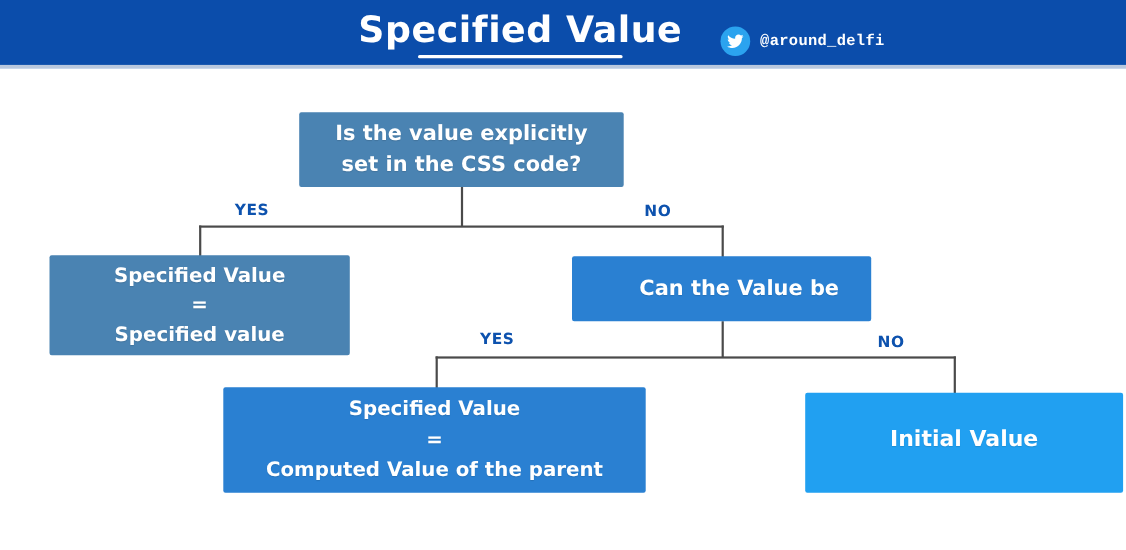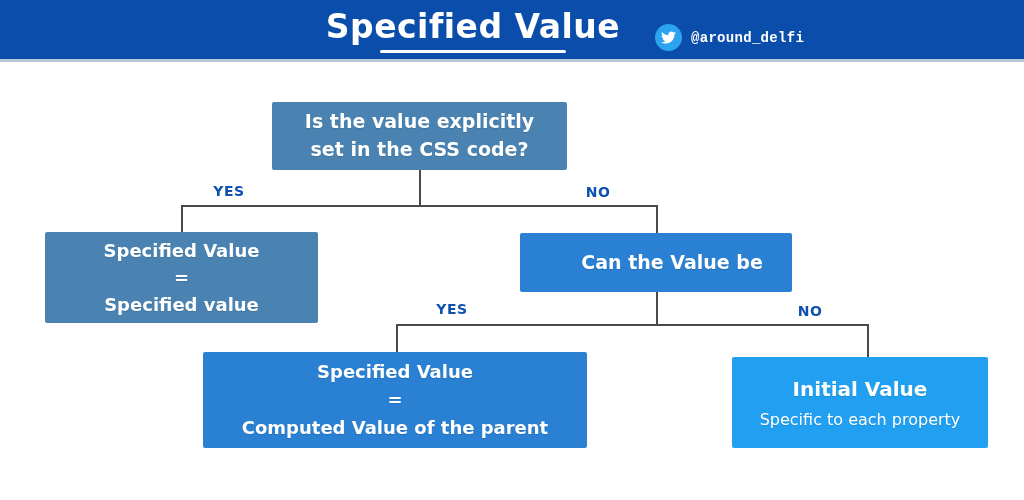--- a/index.html
+++ b/index.html
@@ -90,21 +90,21 @@
     text-shadow: 0 1px 1px rgba(0,0,0,0.12);
   }
   .node.steel  { background: var(--steel-blue, #4a83b2); }
   .node.medium { background: var(--medium-blue, #2a80d2); }
   .node.light  { background: var(--light-blue, #21a0f1); }
 
   .node-root      { left: 272px; top: 102px; width: 295px; height: 68px; font-size: 19px; line-height: 1.45; }
   .node-cascaded  { left: 45px;  top: 232px; width: 273px; height: 91px; font-size: 18px; line-height: 1.5; }
   .node-inherit   { left: 520px; top: 233px; width: 272px; height: 59px; font-size: 19px; line-height: 1.35; padding-left: 32px; }
   .node-computed  { left: 203px; top: 352px; width: 384px; height: 96px; font-size: 18px; line-height: 1.55; }
-  .node-initial   { left: 732px; top: 357px; width: 256px; height: 91px; }
+  .node-initial   { left: 732px; top: 357px; width: 289px; height: 91px; }
   .node-initial .initial-title    { font-size: 20px; margin-bottom: 9px; }
   .node-initial .initial-subtitle { font-size: 16px; font-weight: 500; }
 
   
   .connector {
     position: absolute;
     background: var(--connector, #4a4a4a);
   }
   .c-v-root    { left: 419px; top: 170px; width: 2px; height: 36px; }
   .c-h-level1  { left: 181px; top: 205px; width: 477px; height: 2px; }
@@ -181,16 +181,15 @@
   </div>
 
   <div class="node medium node-computed">
     <span>Specified Value</span>
     <span>=</span>
     <span>Computed Value of the parent</span>
   </div>
 
   <div class="node light node-initial">
     <span class="initial-title">Initial Value</span>
-    <span class="initial-subtitle">Specific to each property</span>
   </div>
 
 </div>
 
 </body></html>

